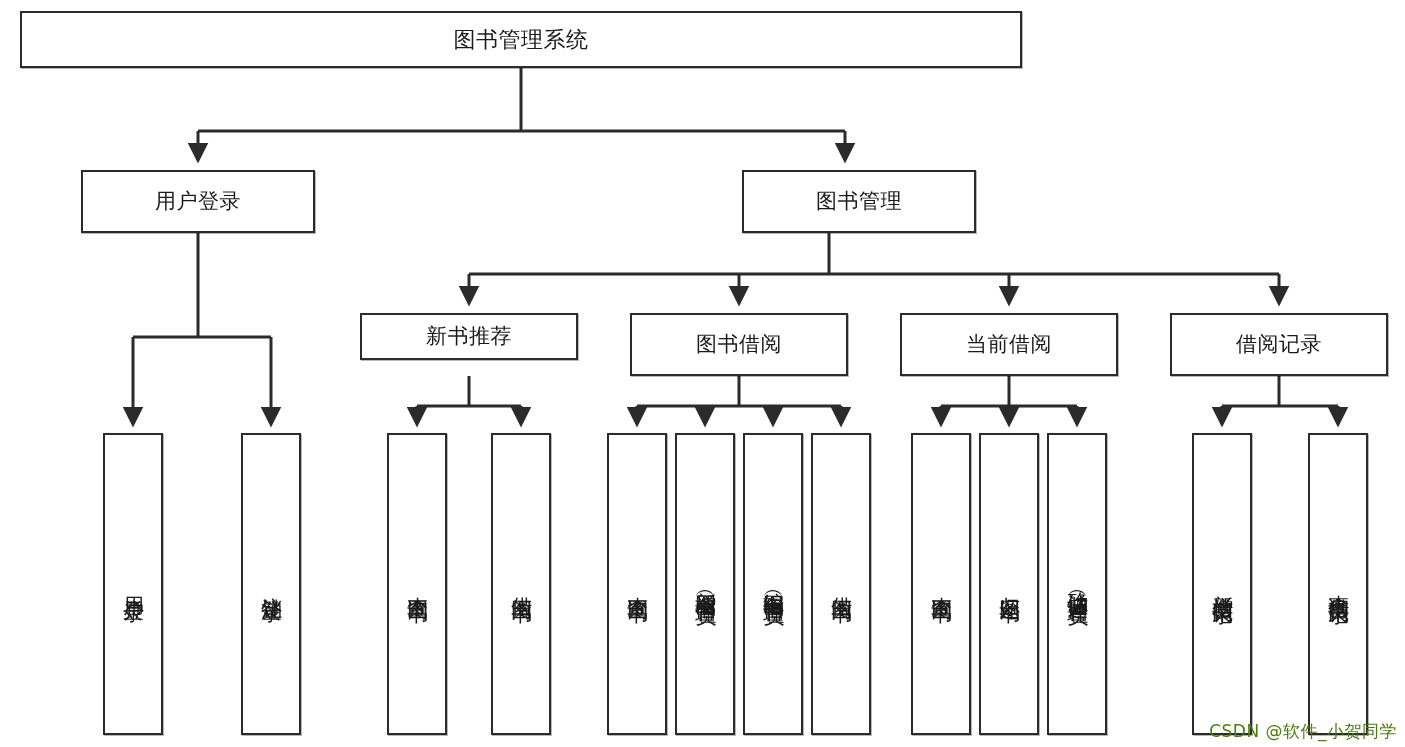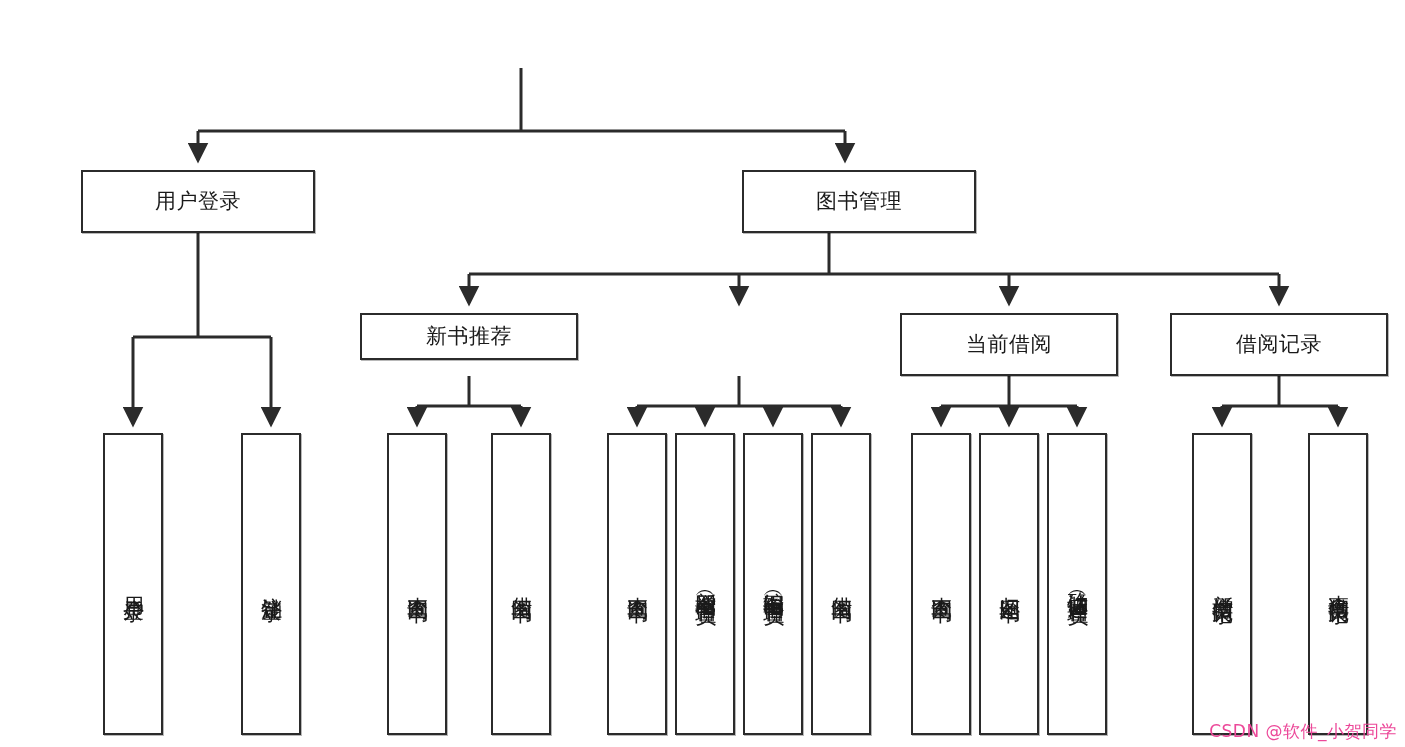--- a/index.html
+++ b/index.html
@@ -58,21 +58,21 @@
     line-height: 1.12;
     letter-spacing: 2px;
     white-space: nowrap;
     text-align: center;
   }
   .watermark {
     position: absolute;
     right: 8px;
     bottom: 4px;
     font-size: 17px;
-    color: #ec4899;
+    color: #4d7c0f;
     white-space: nowrap;
     letter-spacing: 0.5px;
   }
 </style>
 </head>
 <body>
 
 <div id="canvas">
 
   <svg class="edges" viewBox="0 0 1405 747">
@@ -119,31 +119,37 @@
       <path d="M 1077 406 L 1077 424" marker-end="url(#arrow)"></path>
 
       <path d="M 1279 376 L 1279 406"></path>
       <path d="M 1222 406 L 1338 406"></path>
       <path d="M 1222 406 L 1222 424" marker-end="url(#arrow)"></path>
       <path d="M 1338 406 L 1338 424" marker-end="url(#arrow)"></path>
 
     </g>
   </svg>
 
+  <div class="node horiz root" style="left:20px; top:11px; width:1002px; height:57px;">
+    <span>图书管理系统</span>
+  </div>
 
   <div class="node horiz" style="left:81px; top:170px; width:234px; height:63px;">
     <span>用户登录</span>
   </div>
   <div class="node horiz" style="left:712px; top:170px; width:234px; height:63px;margin-left:30px;">
     <span>图书管理</span>
   </div>
 
   <div class="node horiz" style="left:360px; top:313px; width:218px; height:47px;">
     <span>新书推荐</span>
   </div>
+  <div class="node horiz" style="left:630px; top:313px; width:218px; height:63px;">
+    <span>图书借阅</span>
+  </div>
   <div class="node horiz" style="left:900px; top:313px; width:218px; height:63px;">
     <span>当前借阅</span>
   </div>
   <div class="node horiz" style="left:1170px; top:313px; width:218px; height:63px;">
     <span>借阅记录</span>
   </div>
 
   <div class="node leaf" style="left:103px; top:433px; width:60px; height:302px;">
     <span class="vtext">用户登录</span>
   </div>

